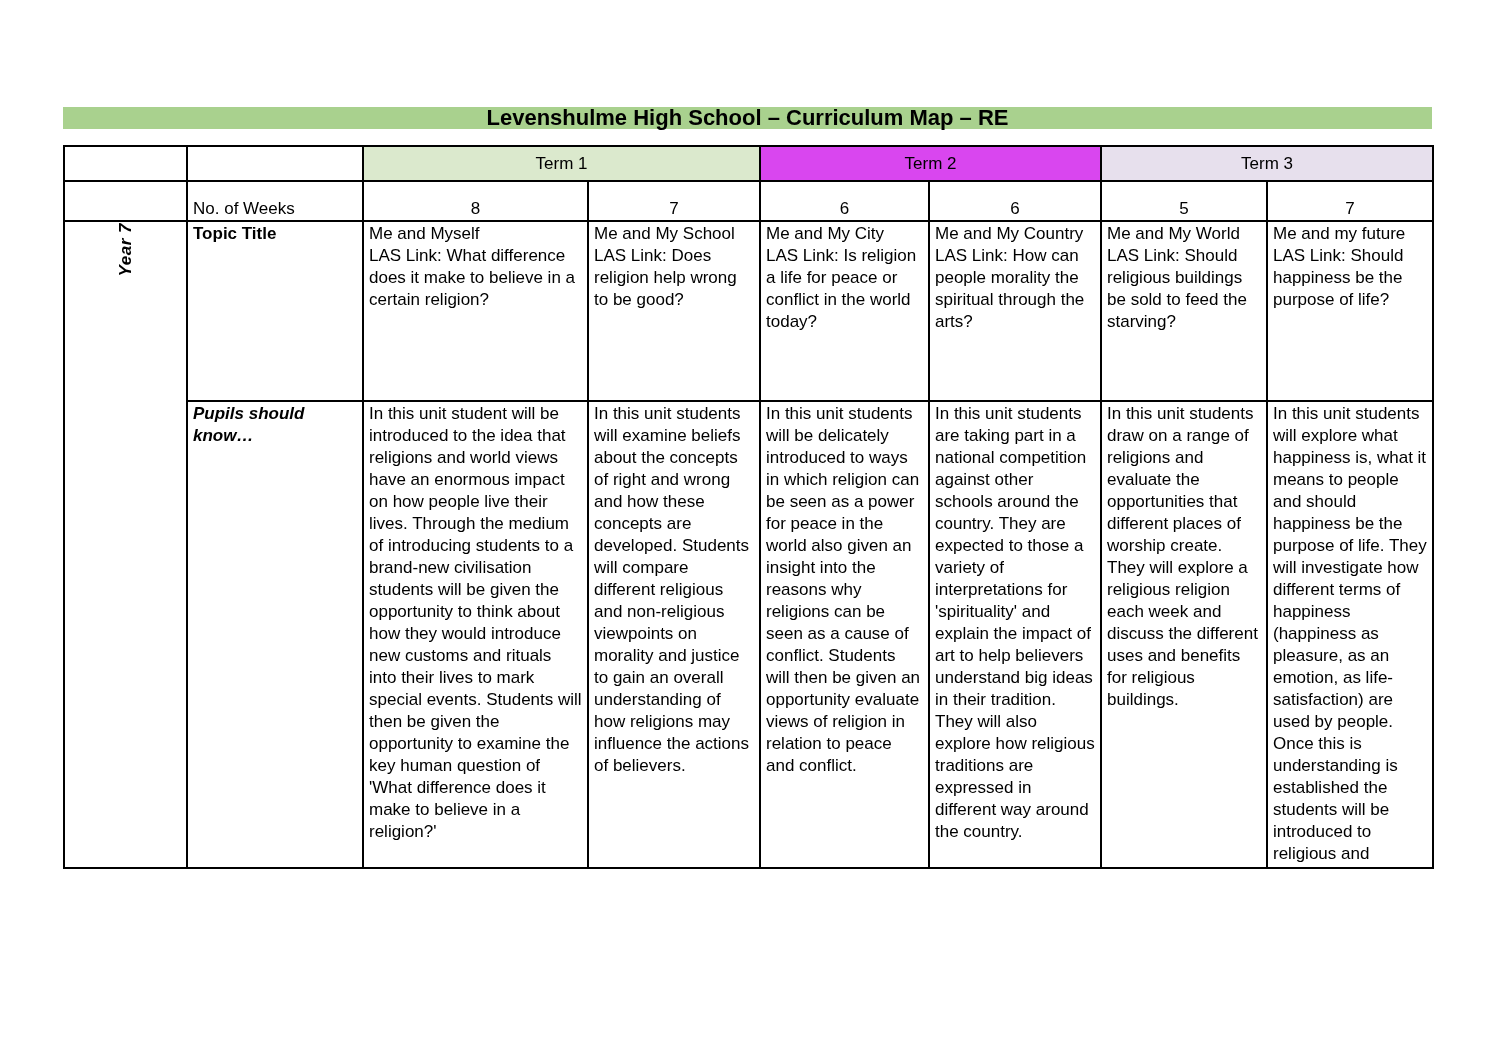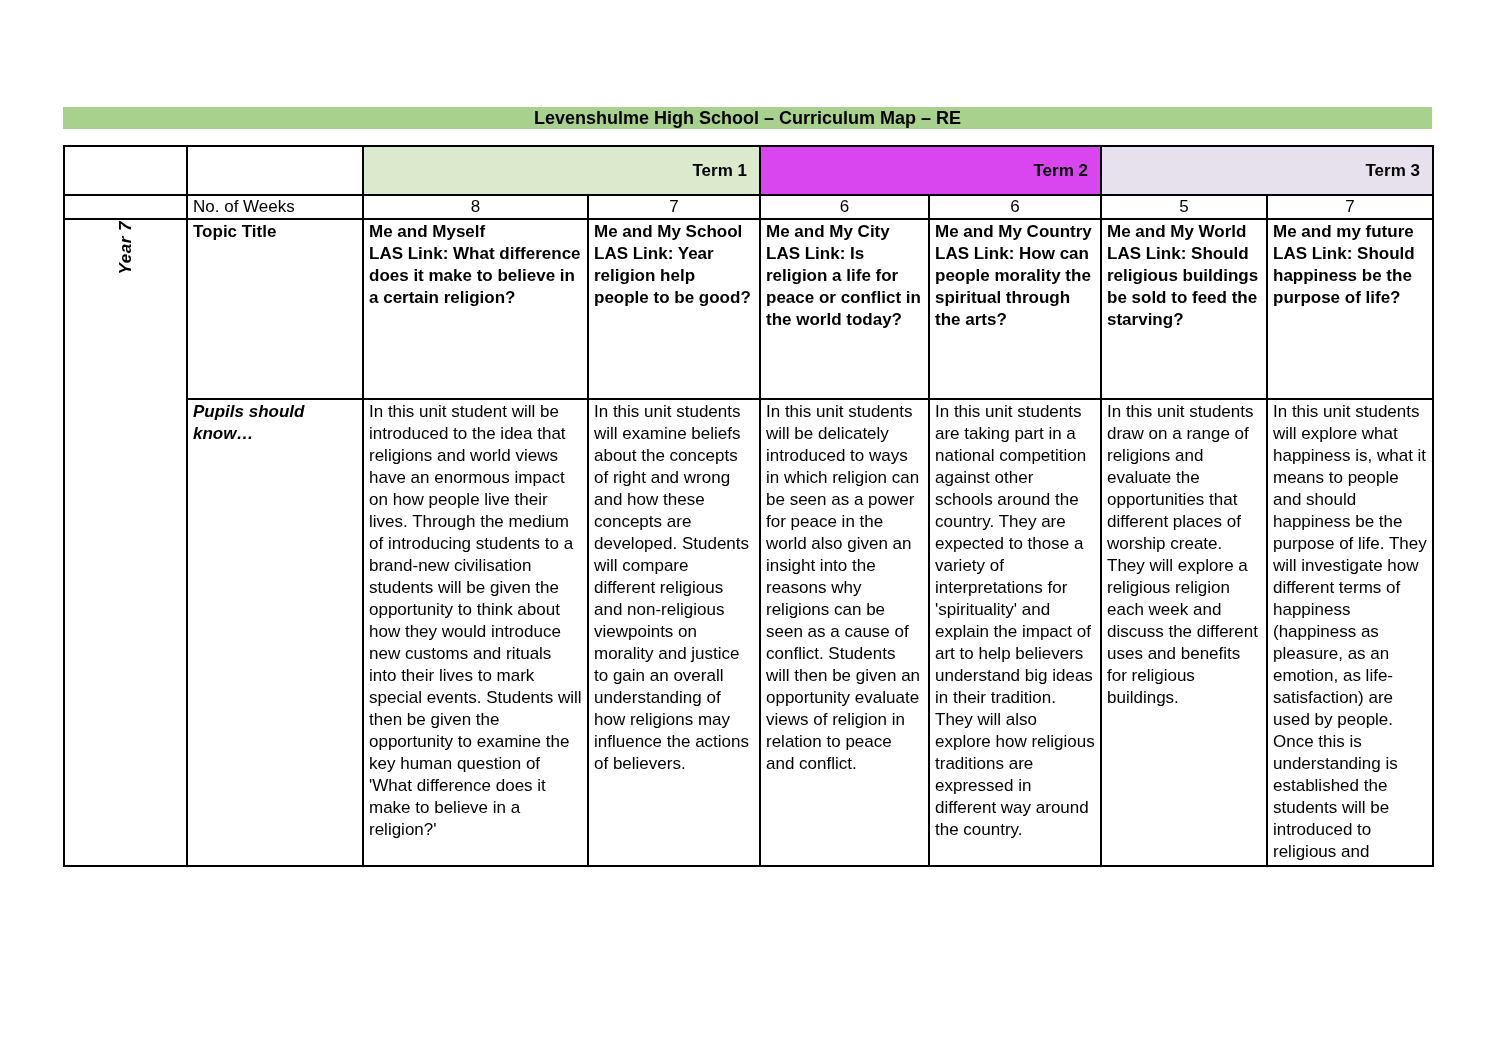--- a/index.html
+++ b/index.html
@@ -20,62 +20,62 @@
     position: absolute;
     left: 63px;
     top: 107px;
     width: 1369px;
   }
   .title-band {
     height: 22px;
     background: #a9d18e;
     text-align: center;
     font-weight: bold;
-    font-size: 18px;
+    font-size: 22px;
     line-height: 22px;
     margin-bottom: 16px;
   }
   table.curriculum {
     width: 100%;
     border-collapse: collapse;
     table-layout: fixed;
   }
   table.curriculum td {
     border: 2px solid #000000;
     padding: 1px 5px 2px 5px;
     vertical-align: top;
     font-size: 17px;
     line-height: 22px;
     overflow: hidden;
   }
   tr.term-row td {
     height: 23px;
-    text-align: right;
+    text-align: center;
     vertical-align: middle;
-    font-weight: bold;
-    padding: 12px;
+    font-weight: normal;
+    padding: 5px;
   }
   td.term-1 { background: #dbe9cd; }
   td.term-2 { background: #d946ef; }
   td.term-3 { background: #e7e0ed; margin-top: 23px; }
   tr.weeks-row td {
     height: 19px;
     vertical-align: middle;
-    padding-top: 0;
+    padding-top: 16px;
     padding-bottom: 0;
   }
   tr.weeks-row td.week-num {
     text-align: center;
   }
   tr.topic-row { height: 180px; }
   tr.know-row  { height: 405px; }
   td.row-label-bold { font-weight: bold; margin-top: 48px; }
   td.row-label-italic { font-weight: bold; font-style: italic; }
   td.topic-cell {
-    font-weight: bold;
+    font-weight: normal;
     white-space: pre-line;
     margin-top: 12px;
   }
   td.know-cell {
     white-space: pre-line;
   }
   td.year-cell {
     vertical-align: middle;
     text-align: center;
     padding: 0;
@@ -131,21 +131,21 @@
       </tr>
 
       <tr class="topic-row">
         <td rowspan="2" class="year-cell">
           <span class="year-text">Year 7</span>
         </td>
         <td class="row-label-bold">Topic Title</td>
         <td class="topic-cell">Me and Myself
 LAS Link: What difference does it make to believe in a certain religion?</td>
         <td class="topic-cell">Me and My School
-LAS Link: Year religion help people to be good?</td>
+LAS Link: Does religion help wrong to be good?</td>
         <td class="topic-cell">Me and My City
 LAS Link: Is religion a life for peace or conflict in the world today?</td>
         <td class="topic-cell">Me and My Country
 LAS Link: How can people morality the spiritual through the arts?</td>
         <td class="topic-cell">Me and My World
 LAS Link: Should religious buildings be sold to feed the starving?</td>
         <td class="topic-cell">Me and my future
 LAS Link: Should happiness be the purpose of life?</td>
       </tr>
 

